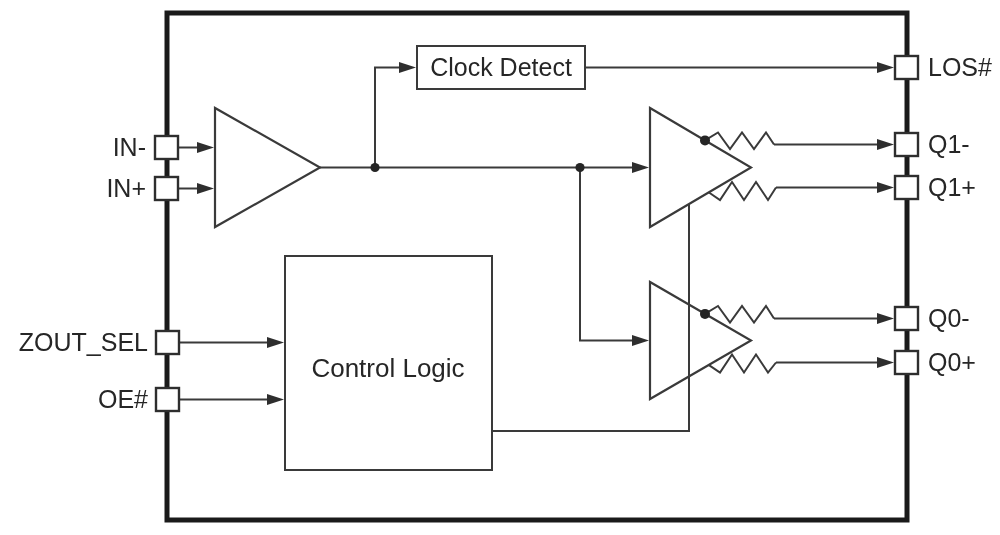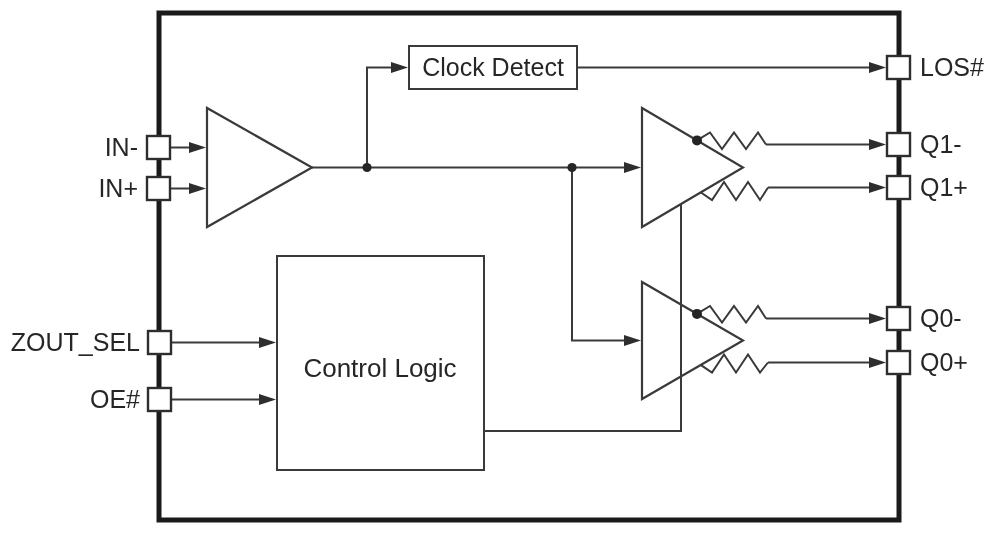--- a/index.html
+++ b/index.html
@@ -6,20 +6,21 @@
     margin: 0;
     padding: 0;
     background: #ffffff;
   }
   .stage {
     position: relative;
     width: 860px;
     height: 535px;
     background: #ffffff;
     font-family: "Liberation Sans", sans-serif;
+    padding-left: 8px;
   }
   svg text {
     font-family: "Liberation Sans", sans-serif;
     fill: #262626;
   }
   .pin-label { font-size: 25px; }
   .block-label { font-size: 25px; }
   .block-label-lg { font-size: 26px; }
   .wire { stroke: #3a3a3a; stroke-width: 2; fill: none; }
   .wire-thin { stroke: #3a3a3a; stroke-width: 2; fill: none; stroke-linejoin: miter; }

